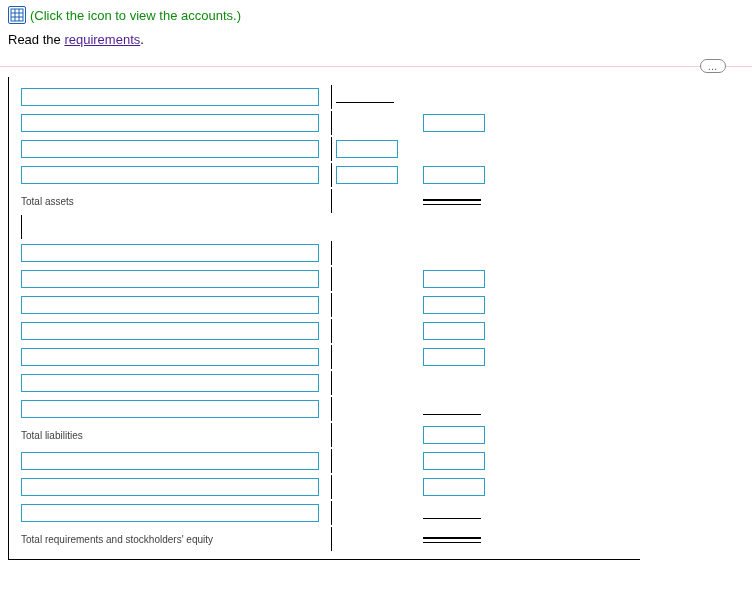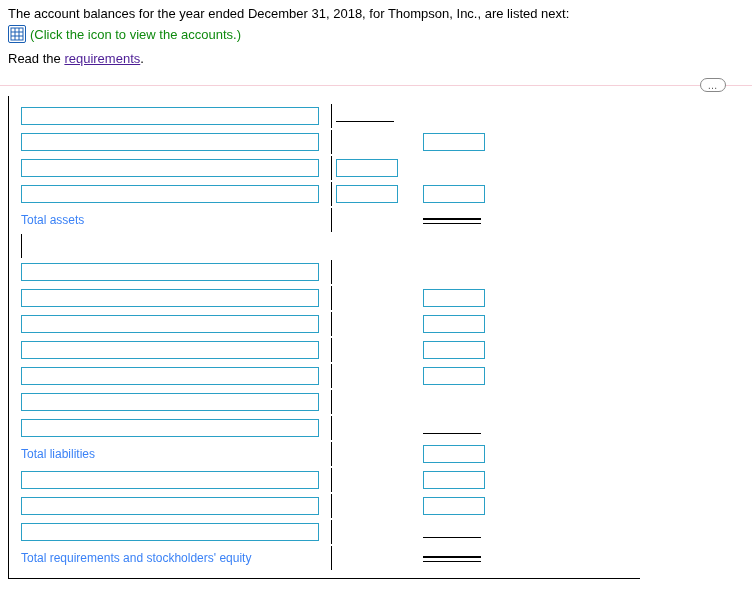--- a/index.html
+++ b/index.html
@@ -139,41 +139,40 @@
     content:"";
     position:absolute; left:0; right:0; top:0;
     border-top: 2px solid #000;
   }
   .dbl-underline::after {
     content:"";
     position:absolute; left:0; right:0; top:5px;
     border-top: 1px solid #000;
   }
   .label-text {
-    color: #3b82f6;
-    font-size: 12px;
+    color: #404040;
+    font-size: 10px;
   }
   .section-head {
     font-weight: bold;
     color: #555;
     padding-left: 90px;
     font-size: 14px;
   }
   .section-head-wide {
     font-weight: bold;
     color: #555;
     padding-left: 76px;
     font-size: 14px;
   }
 </style>
 </head>
 <body>
 
 <div class="header">
-  <div class="header-line1">The account balances for the year ended December 31, 2018, for Thompson, Inc., are listed next:</div>
   <div class="header-line2 icon-link-row">
     <span class="table-icon">
       <svg width="14" height="14" viewBox="0 0 14 14">
         <rect x="1" y="1" width="12" height="12" fill="none" stroke="#1a5fb4" stroke-width="1"></rect>
         <line x1="1" y1="5" x2="13" y2="5" stroke="#1a5fb4" stroke-width="1"></line>
         <line x1="1" y1="9" x2="13" y2="9" stroke="#1a5fb4" stroke-width="1"></line>
         <line x1="5" y1="1" x2="5" y2="13" stroke="#1a5fb4" stroke-width="1"></line>
         <line x1="9" y1="1" x2="9" y2="13" stroke="#1a5fb4" stroke-width="1"></line>
       </svg>
     </span>

